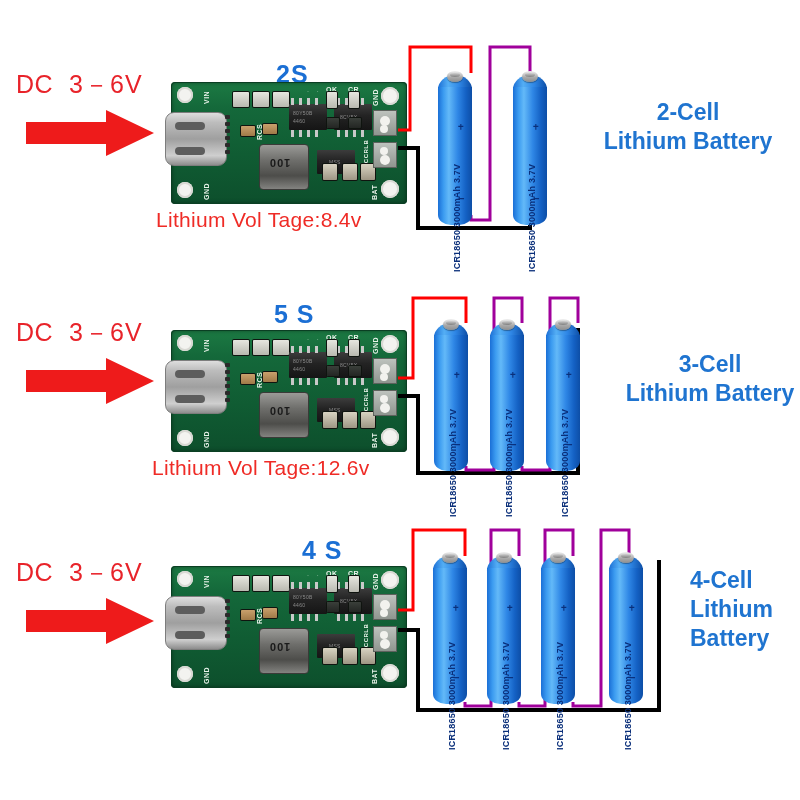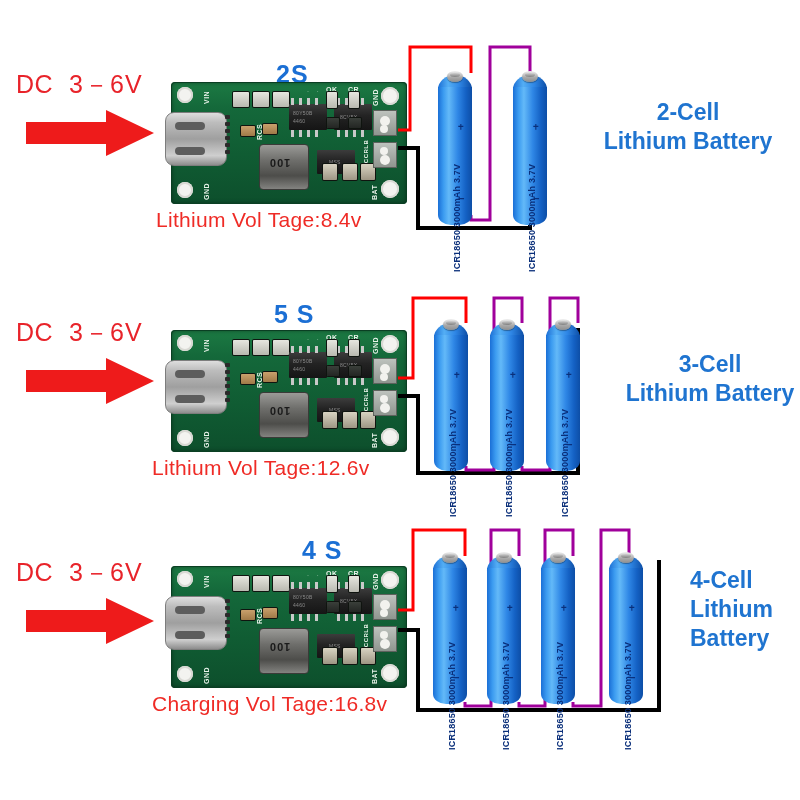--- a/index.html
+++ b/index.html
@@ -428,21 +428,20 @@
     <div class="term" style="left:202px;top:28px;width:24px;height:26px;">
       <div class="term-hole" style="left:7px;top:6px;width:10px;height:10px;"></div>
       <div class="term-hole" style="left:7px;top:15px;width:8px;height:8px;"></div>
     </div>
     <div class="term" style="left:202px;top:60px;width:24px;height:26px;">
       <div class="term-hole" style="left:7px;top:5px;width:8px;height:8px;"></div>
       <div class="term-hole" style="left:7px;top:13px;width:10px;height:10px;"></div>
     </div>
   </div>
 
-  <div class="chg" style="left:152px;top:184px;">Charging Vol Tage:16.8v</div>
 
   <svg class="wire-svg" width="800" height="260">
     <polyline points="398,102 413,102 413,22 465,22 465,48" fill="none" stroke="#ff0000" stroke-width="3"></polyline>
     <polyline points="398,122 418,122 418,202 659,202 659,52" fill="none" stroke="#000000" stroke-width="4"></polyline>
     <polyline points="465,194 465,198 491,198 491,22 519,22 519,48" fill="none" stroke="#a0009b" stroke-width="3"></polyline>
     <polyline points="519,194 519,198 545,198 545,22 573,22 573,48" fill="none" stroke="#a0009b" stroke-width="3"></polyline>
     <polyline points="573,194 573,198 601,198 601,22 629,22 629,48" fill="none" stroke="#a0009b" stroke-width="3"></polyline>
   </svg>
 
   <div class="cell" style="left:433px;top:48px;width:34px;height:148px;">

